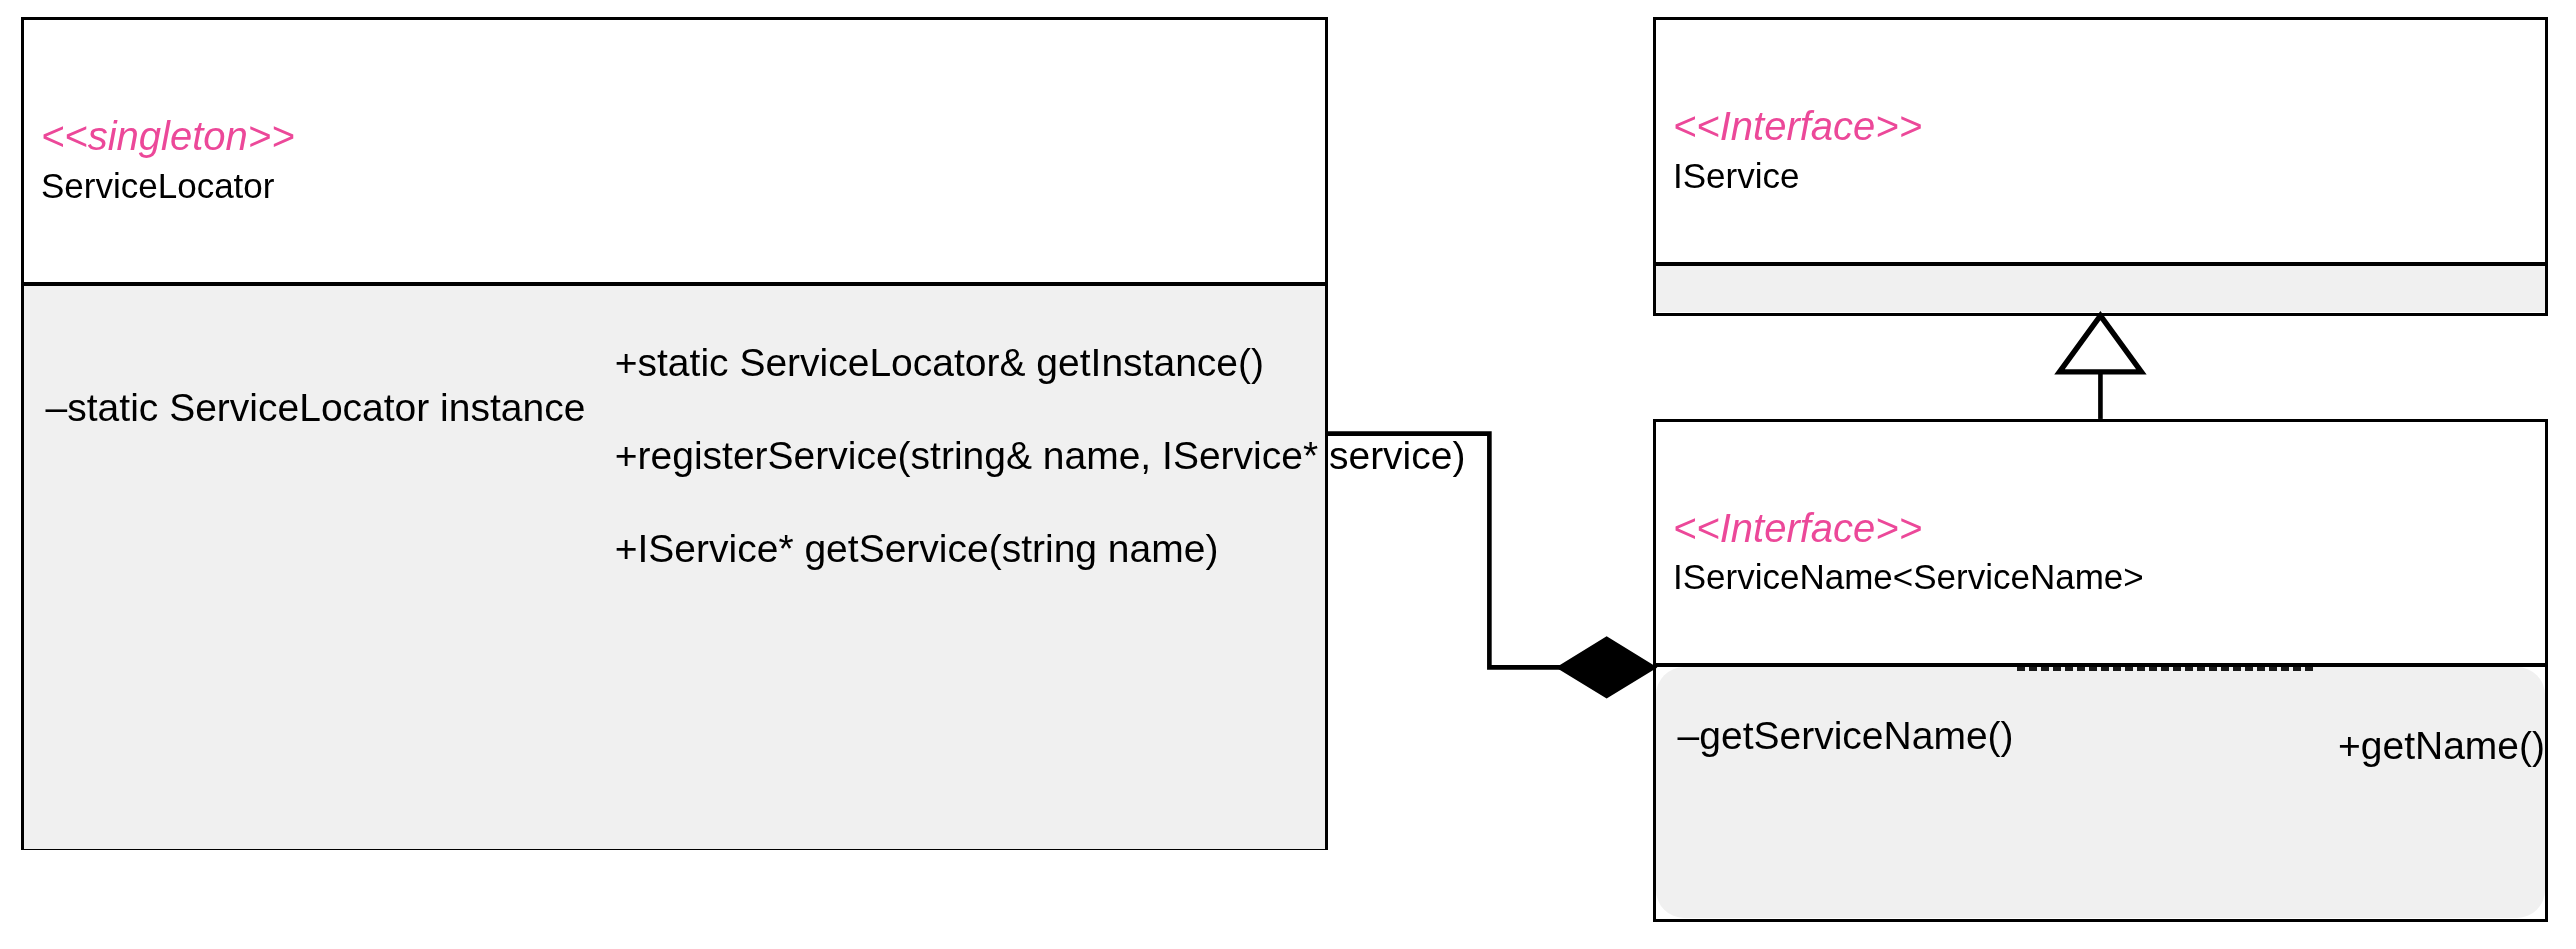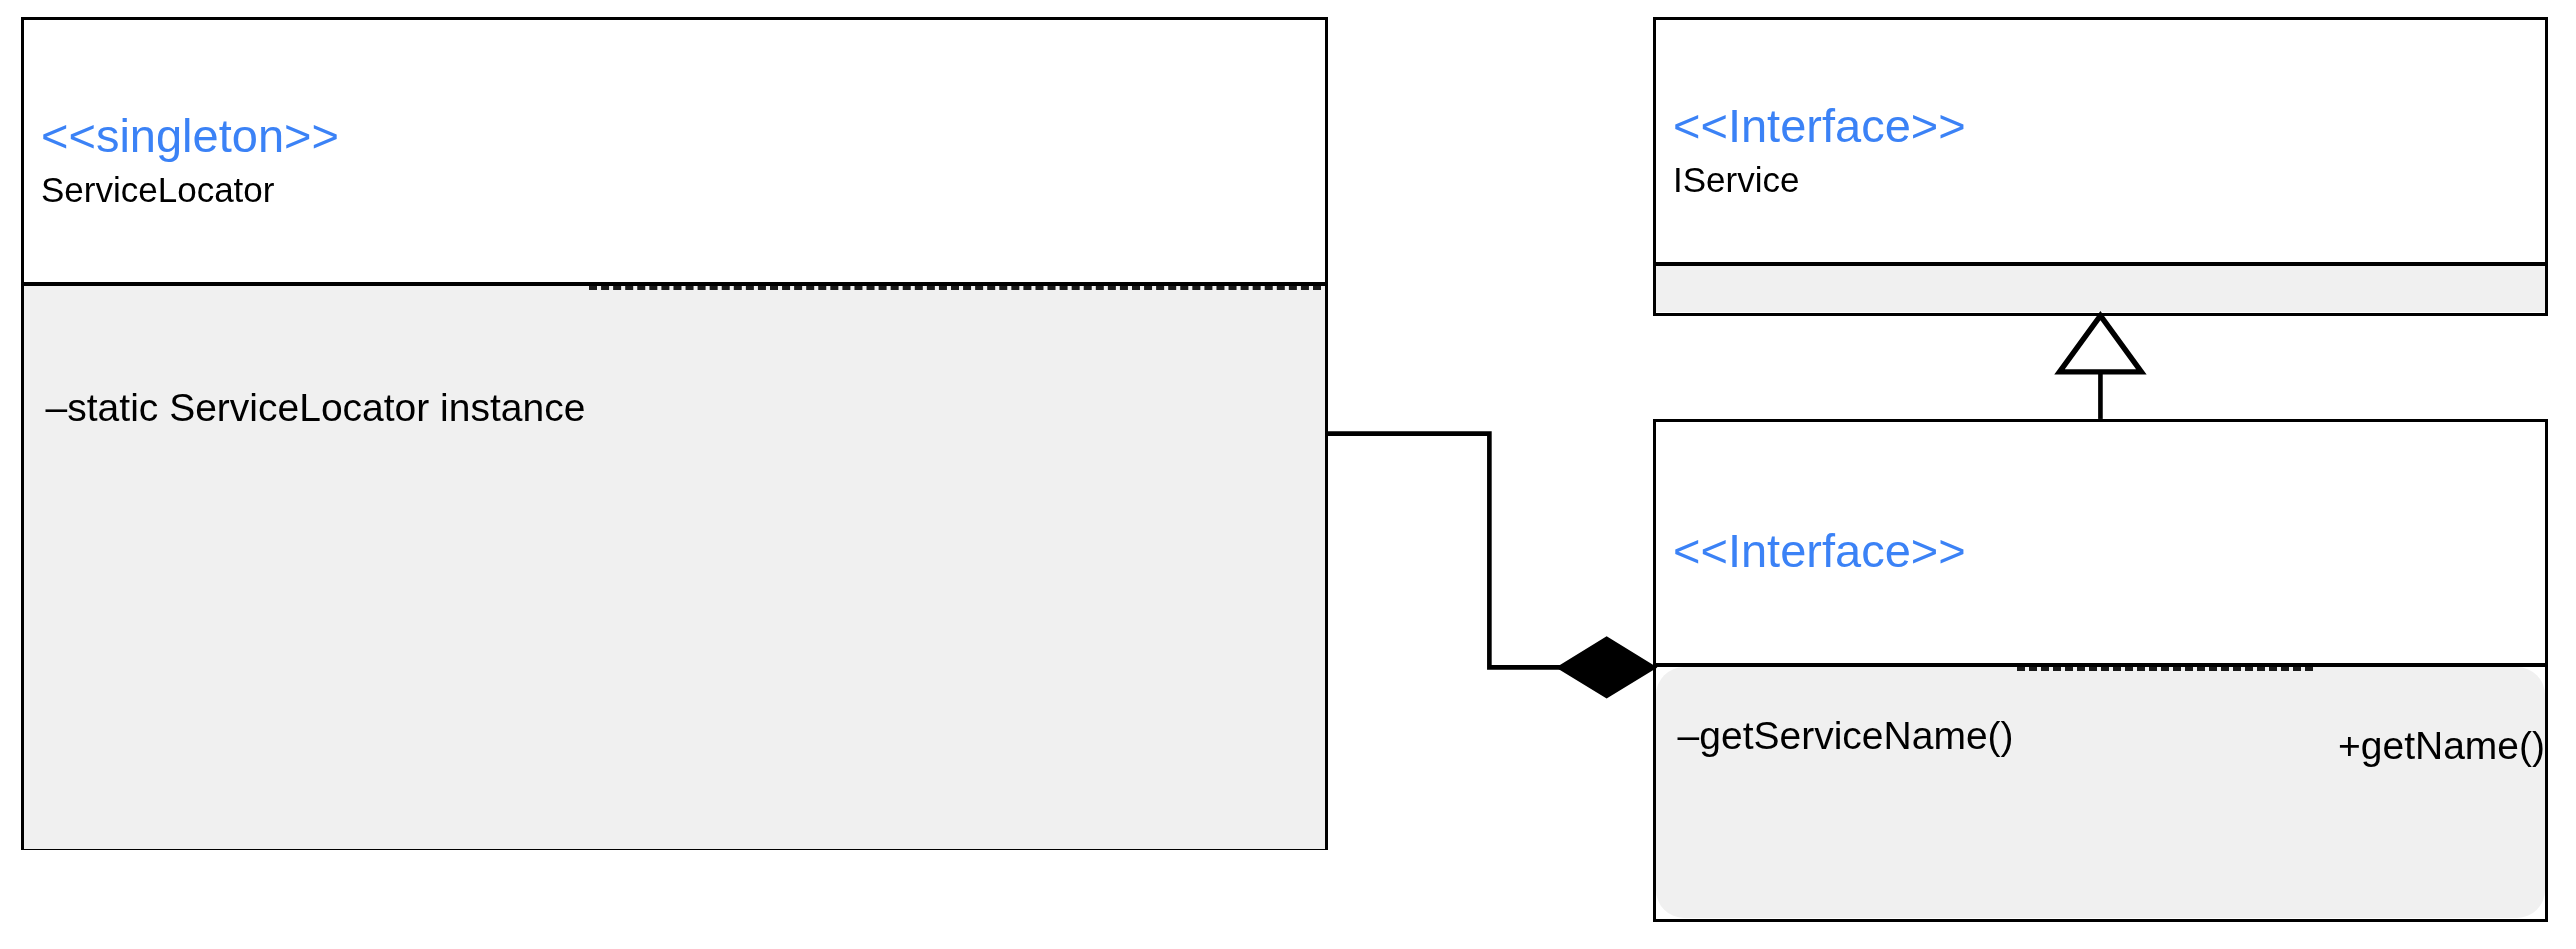--- a/index.html
+++ b/index.html
@@ -28,24 +28,25 @@
   }
   .class-header {
     box-sizing: border-box;
     background: #ffffff;
     padding: 17px 0 0 17px;
     display: flex;
     flex-direction: column;
     justify-content: center;
   }
   .stereotype {
-    font-size: 47px;
+    font-size: 40px;
     line-height: 1.32;
-    color: #3b82f6;
+    color: #ec4899;
     white-space: nowrap;
+    font-style: italic;
   }
   .class-title {
     font-size: 35px;
     line-height: 1.32;
     color: #000000;
     white-space: nowrap;
   }
   .header-rule {
     height: 3.9px;
     background: #000000;
@@ -105,40 +106,46 @@
     <div class="header-rule"></div>
 
     <div class="class-body" style="height:563px;">
 
       <div class="member-group" style="height:239px;">
         <div class="member" style="padding-top:6.2px;">–static ServiceLocator instance</div>
       </div>
 
       <div class="dashed-rule" style="margin:0 3.9px;"></div>
 
+      <div class="member-group" style="height:319px;">
+        <div class="member" style="padding-top:21.6px;">+static ServiceLocator&amp; getInstance()</div>
+        <div class="member" style="padding-top:42px;">+registerService(string&amp; name, IService* service)</div>
+        <div class="member" style="padding-top:42px;">+IService* getService(string name)</div>
+      </div>
 
     </div>
   </div>
 
   <div class="uml-class" id="box-iservice" style="left:1653px; top:17px; width:895px; height:299px;">
 
     <div class="class-header" style="height:242px;">
       <div class="stereotype">&lt;&lt;Interface&gt;&gt;</div>
       <div class="class-title">IService</div>
     </div>
 
     <div class="header-rule"></div>
 
     <div class="empty-compartment" style="height:46px;"></div>
   </div>
 
   <div class="uml-class" id="box-iservice-name" style="left:1653px; top:419px; width:895px; height:503px;">
 
     <div class="class-header" style="height:241px;">
       <div class="stereotype">&lt;&lt;Interface&gt;&gt;</div>
+      <div class="class-title">IServiceName&lt;ServiceName&gt;</div>
     </div>
 
     <div class="header-rule"></div>
 
     <div class="class-body" style="height:251px;border-radius:28px;">
 
       <div class="member-group" style="height:116px;">
         <div class="member" style="padding-top:23px;">–getServiceName()</div>
       </div>
 

